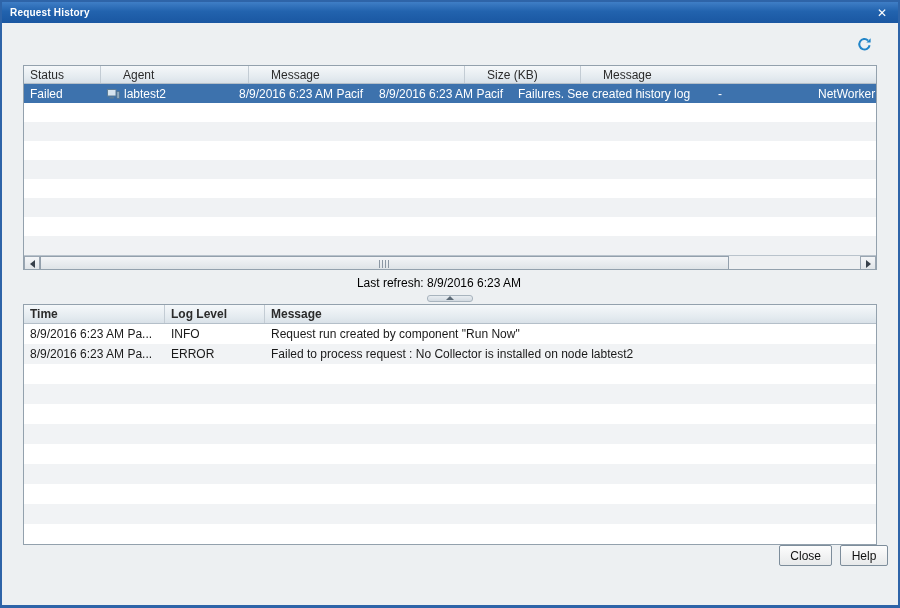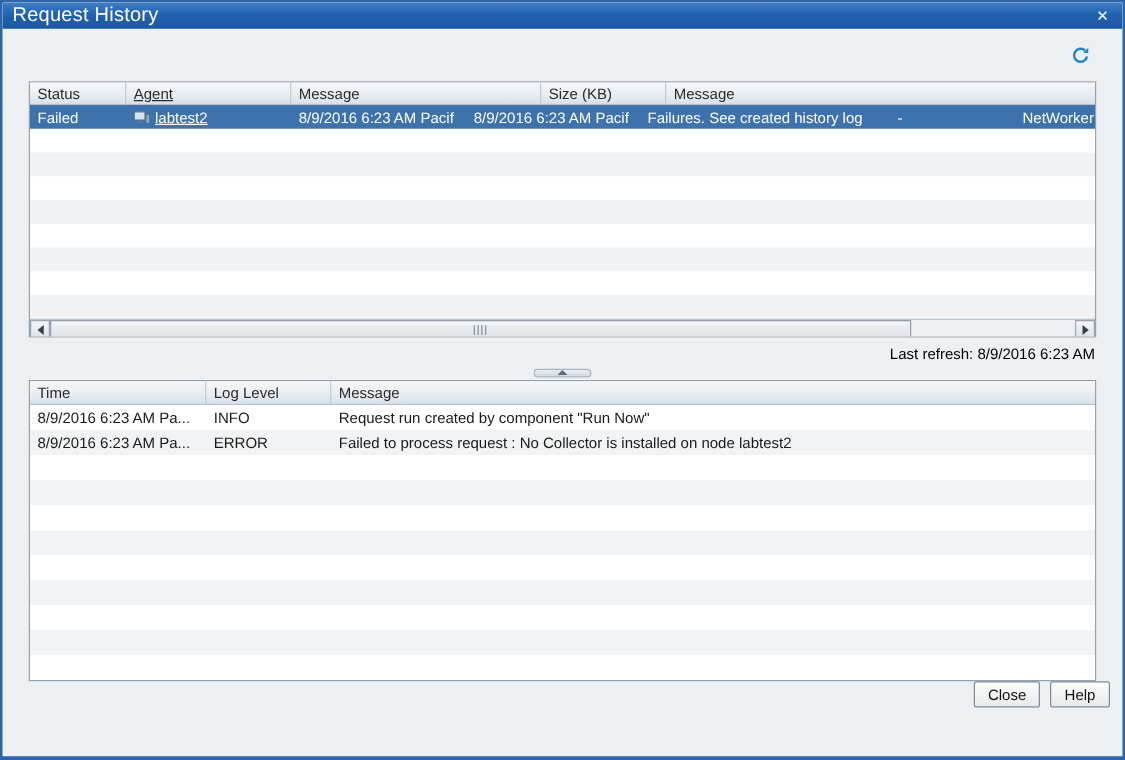--- a/index.html
+++ b/index.html
@@ -13,46 +13,46 @@
     display:flex; flex-direction:column;
     overflow:hidden;
   }
 
   
   .titlebar {
     height:21px; flex:0 0 21px;
     background:linear-gradient(180deg,#3f7ec6 0%, #2263ae 45%, #1a57a2 100%);
     color:#fff; display:flex; align-items:center; padding:0 8px;
   }
-  .titlebar .title { flex:1; font-weight:normal; font-size:16px; letter-spacing:0.2px; }
+  .titlebar .title { flex:1; font-weight:bold; font-size:10px; letter-spacing:0.2px; }
   .titlebar .close-x { width:16px; text-align:center; font-size:12px; cursor:default; }
 
   
   .toolstrip { flex:0 0 42px; display:flex; align-items:center; justify-content:flex-end; padding:0 26px 0 0; }
 
   
   .tbl { background:#fff; border:1px solid #93a1ad; margin:0 21px; overflow:hidden; }
   .thead { display:flex; background:linear-gradient(180deg,#f5f8fa 0%, #e3eaef 70%, #d9e1e8 100%); border-bottom:1px solid #b4bfc9; }
   .th {
     font-size:12px; color:#2b2b2b; padding:0 0 0 6px;
     border-right:1px solid #c3ccd4; white-space:nowrap; overflow:hidden;
     display:flex; align-items:center;
   }
   .trow { display:flex; }
   .td { padding:0 0 0 6px; white-space:nowrap; overflow:hidden; display:flex; align-items:center; }
 
   
   .tbl-upper { height:205px; display:flex; flex-direction:column; }
-  .tbl-upper .thead { height:18px; flex:0 0 18px; }
+  .tbl-upper .thead { height:18px; flex:0 0 18px;gap:16px; }
   .tbl-upper .trow { height:19px; flex:0 0 19px; font-size:12px; }
   .row-selected { background:#3d72ad; color:#fff; }
   .row-empty.alt { background:#f0f2f4; }
 
   .c-status { width:77px; }
-  .c-agent { width:132px;text-decoration:underline; }
+  .c-agent { width:132px; }
   .c-start { width:140px; }
   .c-end { width:139px; }
   .c-msg { width:200px; }
   .c-size { width:100px; }
   .c-req { flex:1; border-right:none !important; }
 
   .agent-icon { margin-right:4px; flex:0 0 auto; display:inline-flex; }
 
   
   .hscroll { flex:0 0 16px; margin-top:auto; display:flex; border-top:1px solid #b9c3cc; background:#eef0f2; }
@@ -65,34 +65,34 @@
   .sb-track { flex:1; position:relative; background:#eef0f2; }
   .sb-thumb {
     position:absolute; left:0; top:0; bottom:0; width:84%;
     background:linear-gradient(180deg,#f3f5f7,#dde2e6);
     border:1px solid #93a0ac;
     display:flex; align-items:center; justify-content:center; gap:2px;
   }
   .grip-line { width:1px; height:8px; background:#8b97a3; }
 
   
-  .status-line { flex:0 0 22px; display:flex; align-items:flex-end; justify-content:flex-end; padding:0 22px 2px 0; font-size:12px; color:#000; }
+  .status-line { flex:0 0 22px; display:flex; align-items:flex-end; justify-content:center; padding:0 22px 2px 0; font-size:12px; color:#000; }
 
   
   .splitter { flex:0 0 12px; display:flex; align-items:center; justify-content:center; }
   .split-handle {
     width:46px; height:7px; background:linear-gradient(180deg,#e8edf1,#d2dae1);
     border:1px solid #a8b4be; border-radius:3px;
     display:flex; align-items:center; justify-content:center;
   }
   .split-tri { width:0; height:0; border-left:4px solid transparent; border-right:4px solid transparent; border-bottom:4px solid #5c6a76; }
 
   
   .tbl-lower { height:241px; display:flex; flex-direction:column; }
-  .tbl-lower .thead { height:19px; flex:0 0 19px; }
+  .tbl-lower .thead { height:19px; flex:0 0 19px;font-weight:bold; }
   .tbl-lower .trow { height:20px; flex:0 0 20px; font-size:12px; }
   .tbl-lower .trow.alt { background:#f1f3f5; }
 
   .c-time { width:141px; }
   .c-level { width:100px; }
   .c-logmsg { flex:1; border-right:none !important; }
 
   
   .footer { flex:1; display:flex; align-items:flex-start; justify-content:flex-end; gap:8px; padding:0 10px 8px 0; }
   .btn {

